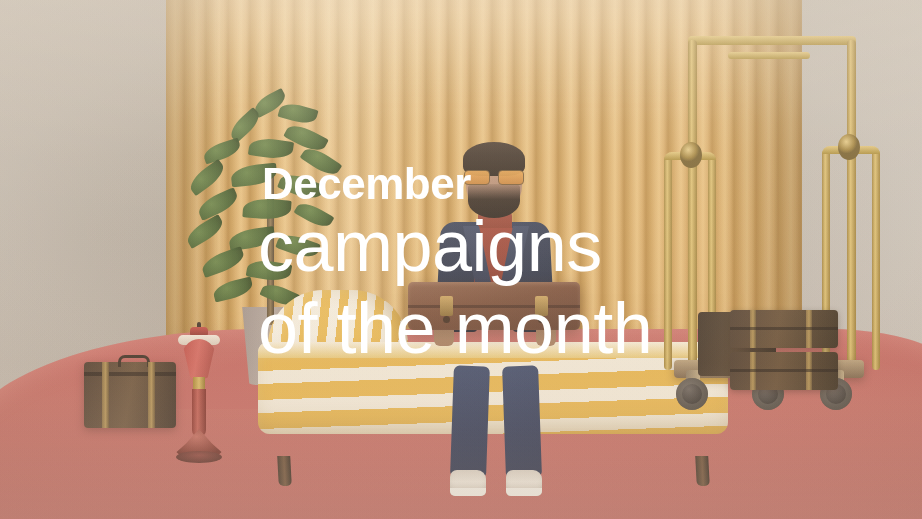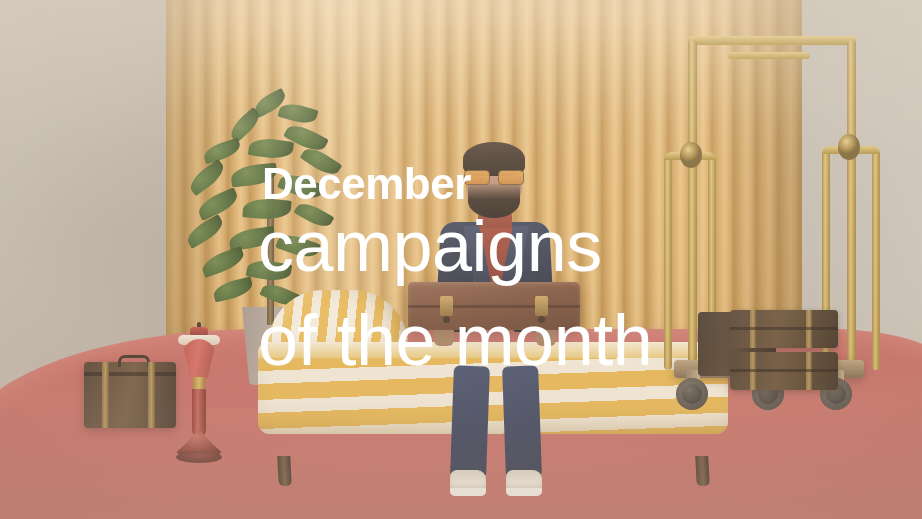--- a/index.html
+++ b/index.html
@@ -270,21 +270,21 @@
     margin:0 0 4px 4px;
   }
   .t-line2{
     font-size:72px;font-weight:200;line-height:1;
     letter-spacing:-0.5px;
     margin:0 0 2px 0;
   }
   .t-line3{
     font-size:72px;font-weight:200;line-height:1;
     letter-spacing:-0.5px;
-    margin:22px 0 0 0;
+    margin:10px 0 0 0;
   }
 </style>
 </head>
 <body>
 
 <div id="stage">
 
   <div class="wall"></div>
   <div class="wall-right"></div>
   <div class="wall-left-glow"></div>

